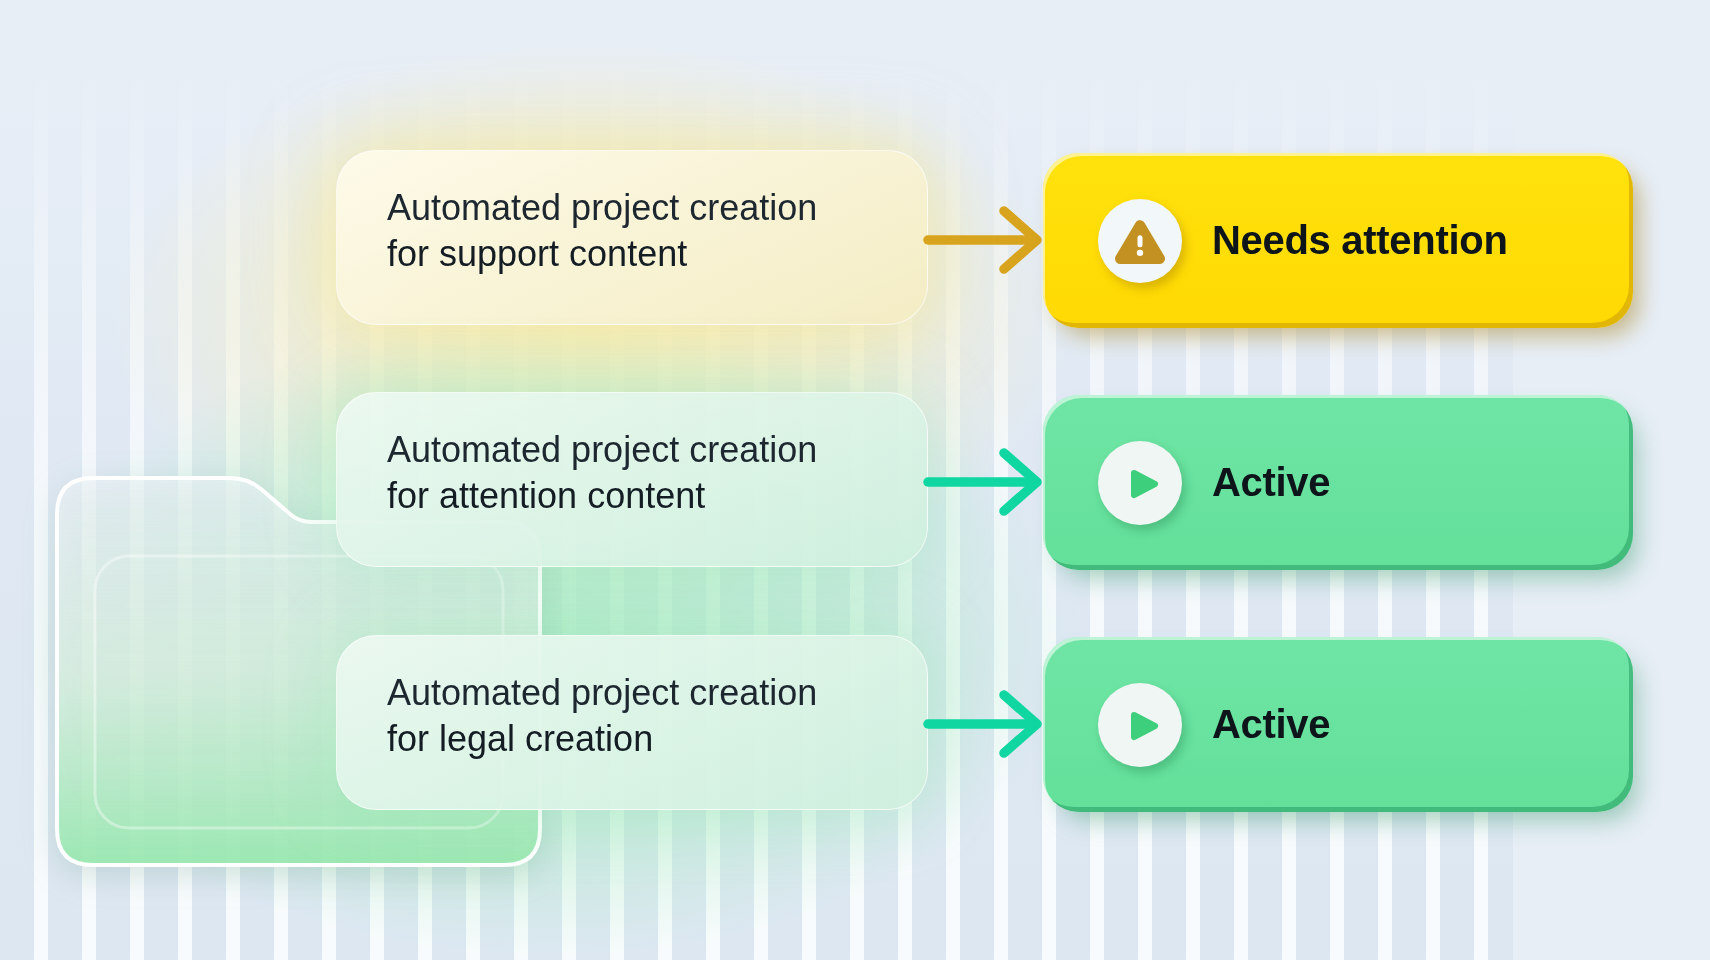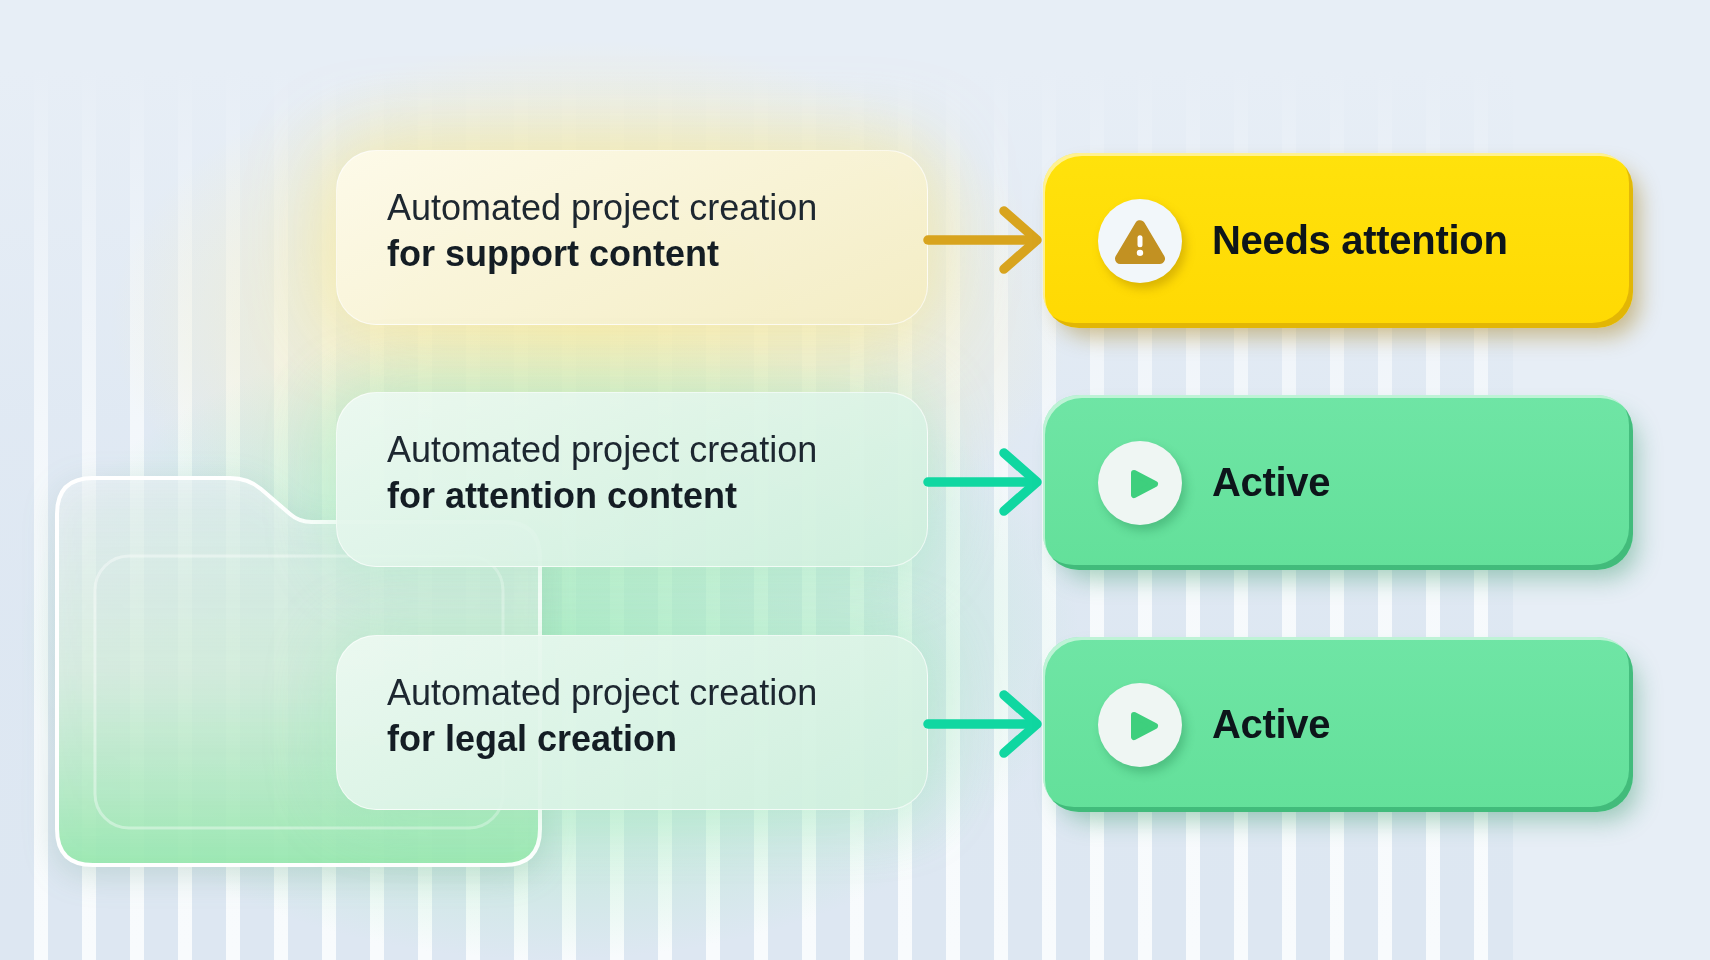--- a/index.html
+++ b/index.html
@@ -44,21 +44,21 @@
   
   .card{
     position:absolute;left:336px;width:592px;height:175px;
     border-radius:40px;
     display:flex;flex-direction:column;justify-content:center;align-items:flex-start;
     padding-left:50px;box-sizing:border-box;
     transform:translateY(0);
   }
   .card .lines{transform:translateY(-7px);}
   .card-line1{display:block;font-size:36px;font-weight:400;color:#1D2730;line-height:46px;}
-  .card-line2{display:block;font-size:36px;font-weight:700;color:#141D24;line-height:46px;}
+  .card-line2{display:block;font-size:36px;font-weight:400;color:#141D24;line-height:46px;}
   .card.yellow{
     background:linear-gradient(155deg,rgba(253,250,233,0.96),rgba(243,236,195,0.96));
     border:1px solid rgba(255,255,255,0.65);
     box-shadow:0 0 70px 10px rgba(242,228,140,0.55);
   }
   .card.mint{
     background:linear-gradient(155deg,rgba(236,249,241,0.94),rgba(206,239,221,0.94));
     border:1px solid rgba(255,255,255,0.65);
     box-shadow:0 0 60px 8px rgba(150,230,180,0.35);
   }

